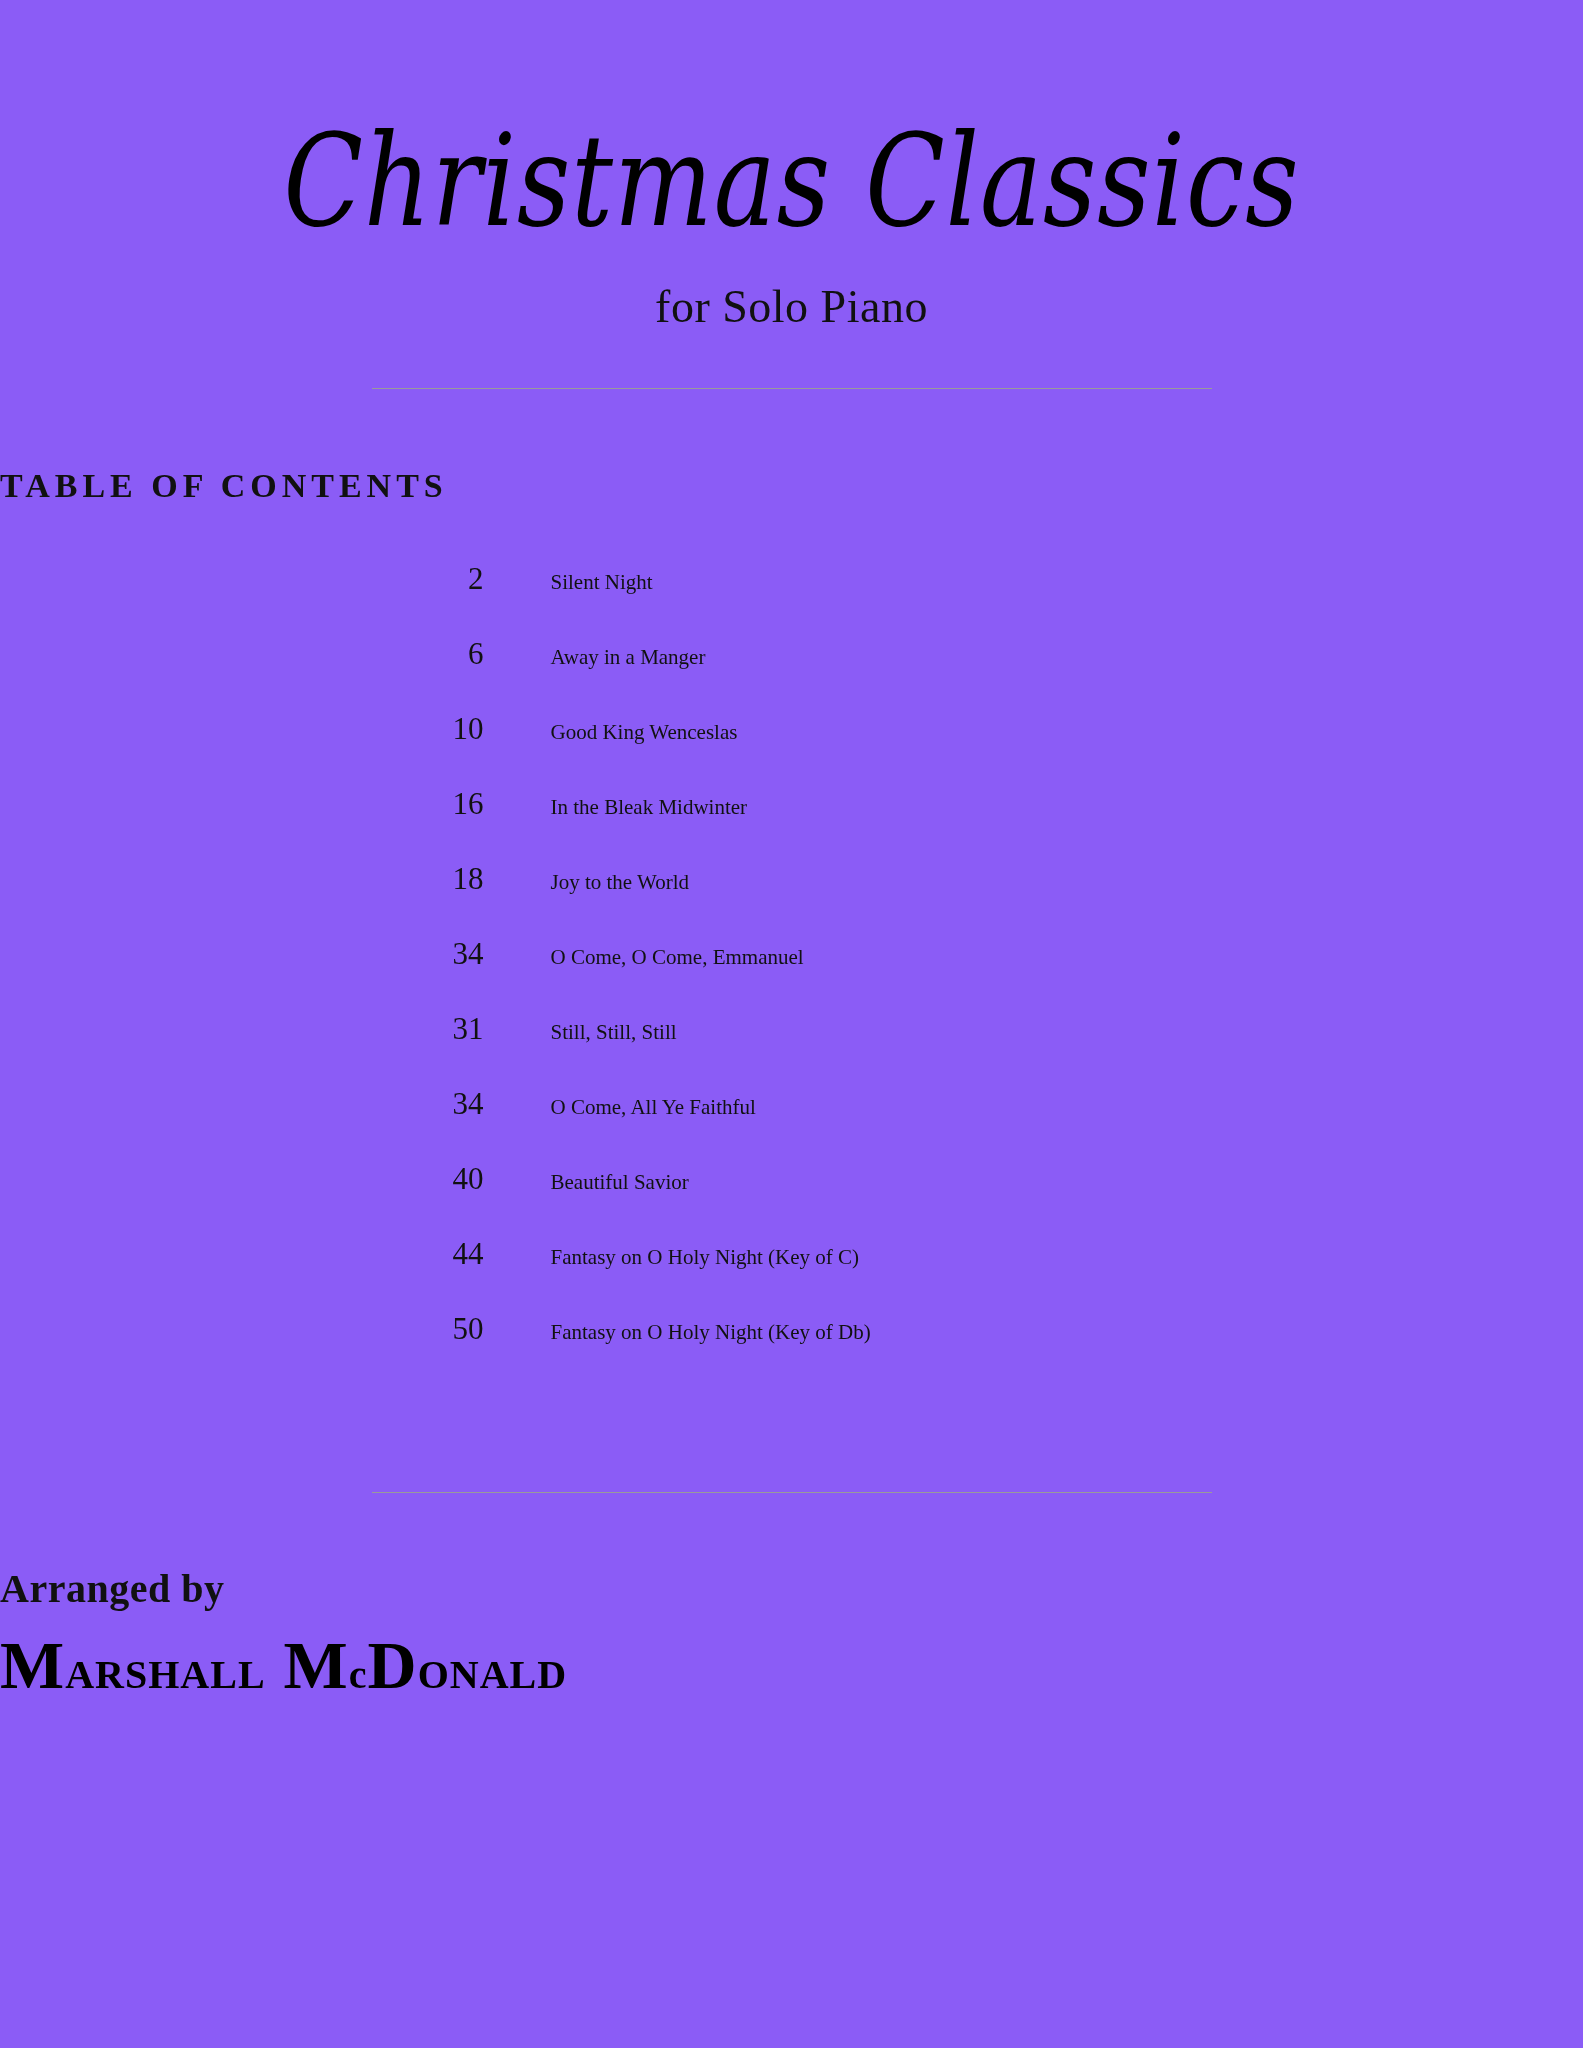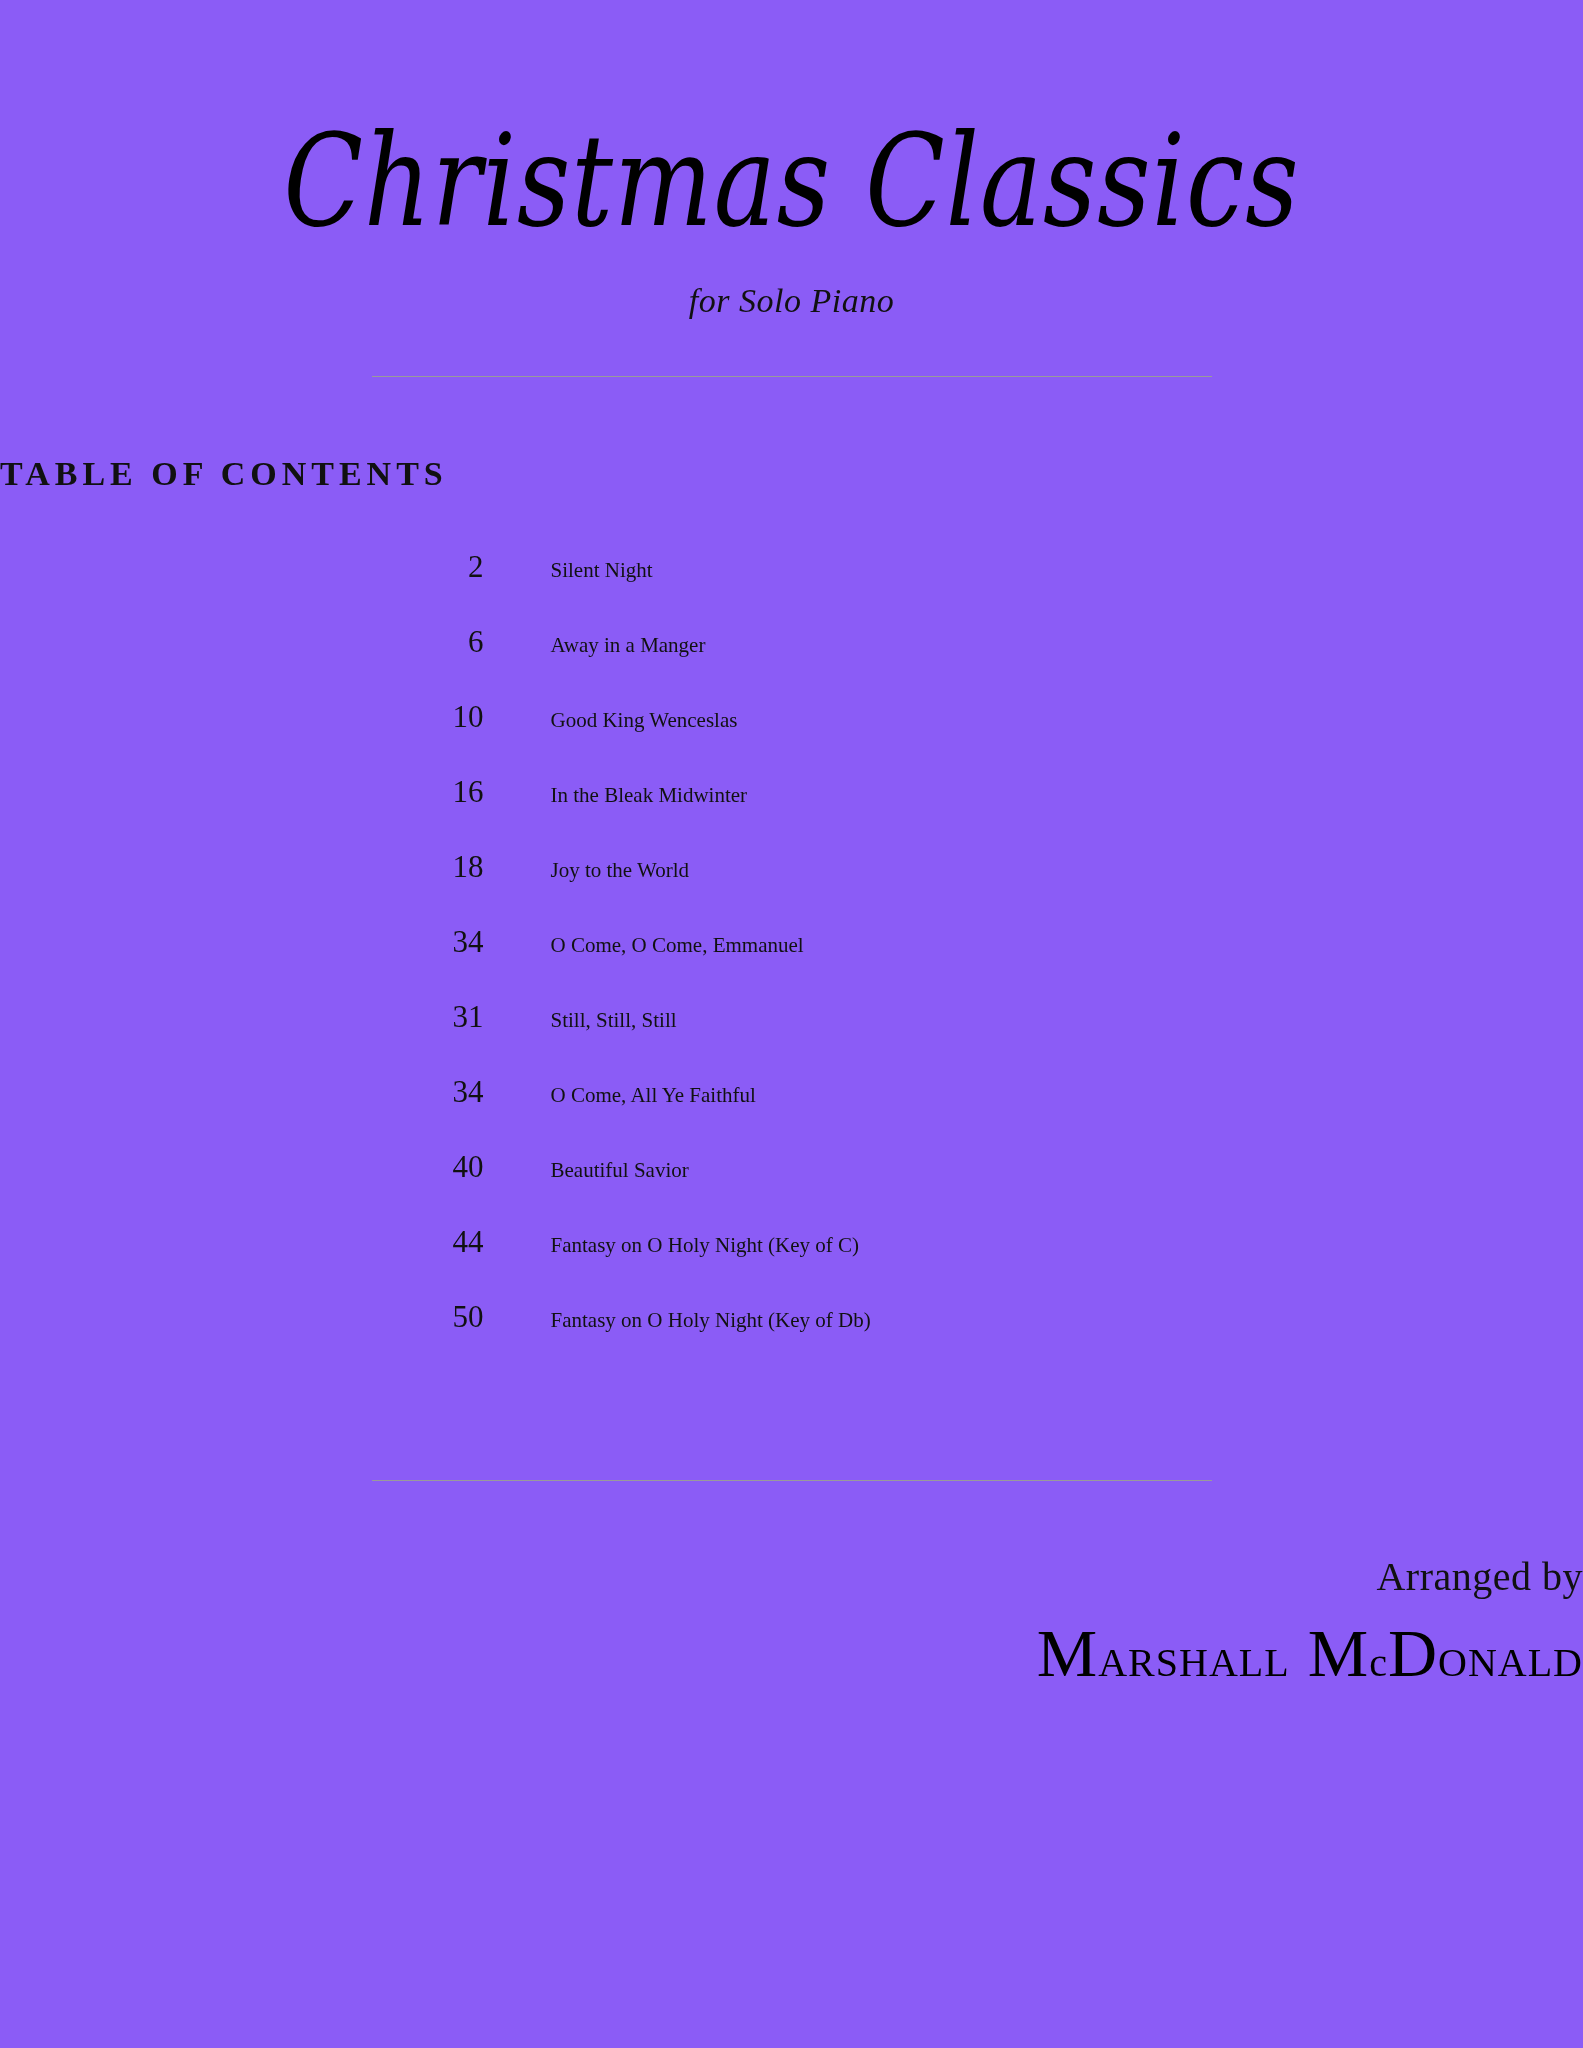--- a/index.html
+++ b/index.html
@@ -40,27 +40,26 @@
     font-size: 104px;
     line-height: 1.0;
     letter-spacing: 1px;
     color: #000000;
     margin: 0;
     transform: scaleY(1.22);
     transform-origin: center top;
   }
   .subtitle {
     font-family: "Liberation Serif", serif;
-    font-size: 34px;
+    font-size: 46px;
     line-height: 1.0;
     color: #111111;
     margin: 0;
     padding-top: 62px;
     letter-spacing: 0.5px;
-    font-style: italic;
   }
 
   
   .rule {
     width: 840px;
     height: 1px;
     background: #9a9a9a;
     margin: 0 auto;
   }
   .rule-top { margin-top: 58px; }
@@ -96,21 +95,22 @@
     flex: 0 0 112px;
   }
   .toc-title {
     padding-left: 67px;
     font-size: 21px;
     color: #111111;
   }
 
   
   .footer {
-    text-align: right;
+    text-align: left;
+    font-weight: bold;
   }
   .arranged-by {
     font-family: "Liberation Serif", serif;
     font-size: 40px;
     color: #111111;
     margin: 0;
     padding-top: 72px;
     letter-spacing: 0.5px;
   }
   .arranger {

